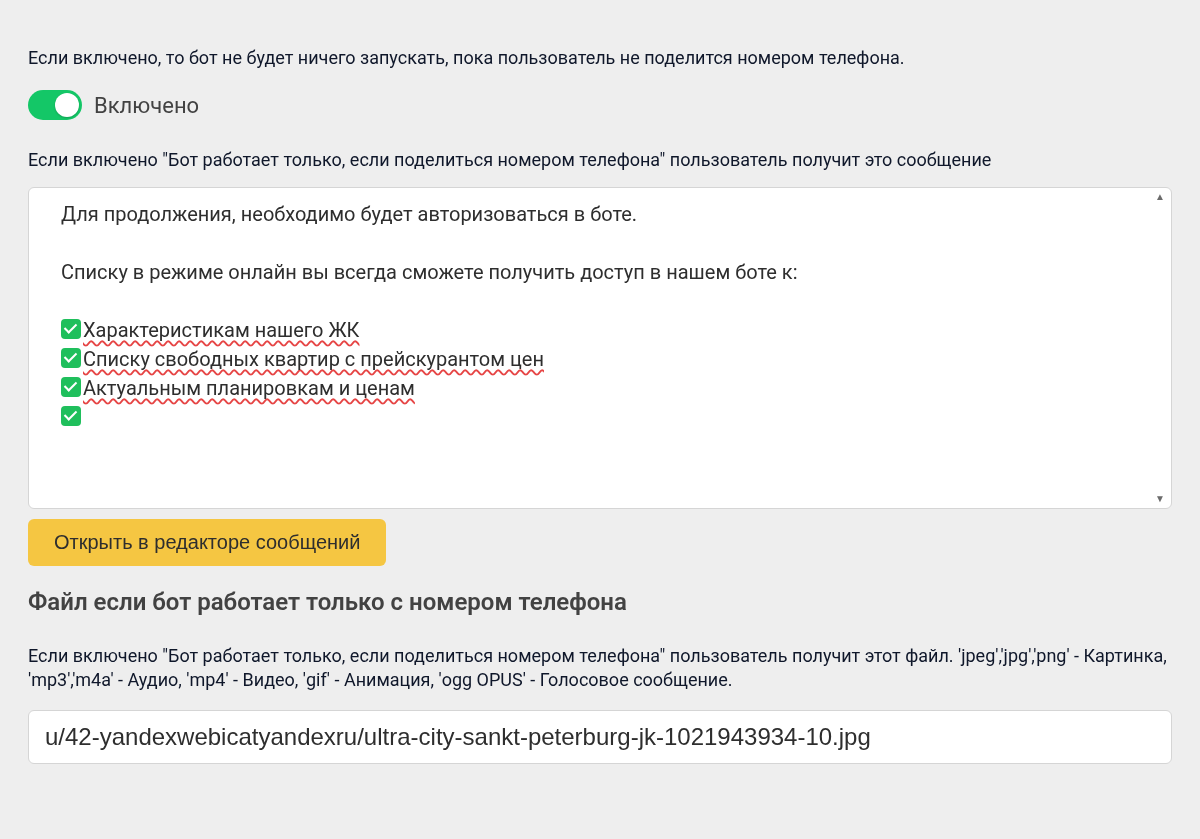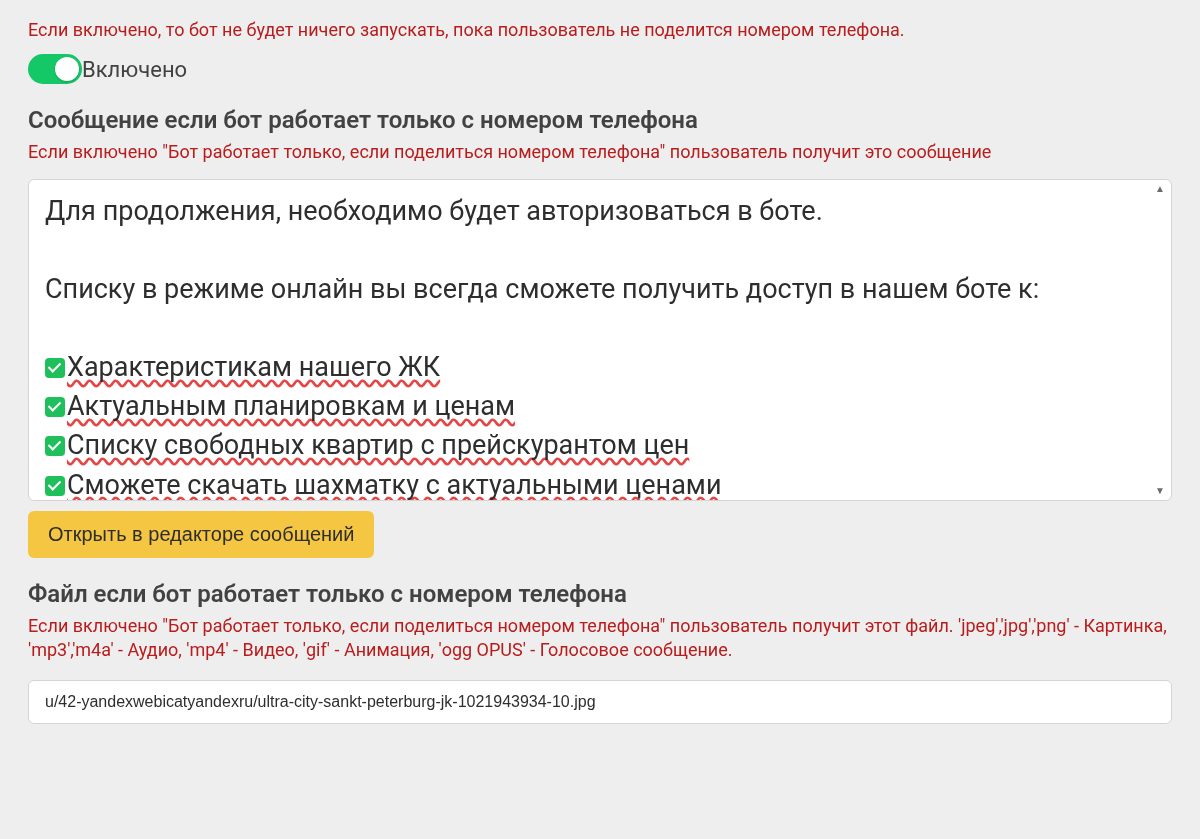--- a/index.html
+++ b/index.html
@@ -12,28 +12,30 @@
   }
   .section { margin-bottom: 22px; }
   .title {
     font-size: 24px;
     font-weight: 600;
     color: #424242;
     margin-bottom: 6px;
   }
   .subtitle {
     font-size: 18px;
-    color: #b91c1c;
+    color: #0f172a;
     margin-bottom: 4px;
     line-height: 1.35;
+    margin-top: 28px;
   }
   .toggle-row {
     display: flex;
     align-items: center;
-    margin-top: 12px;
+    margin-top: 20px;
+    gap: 12px;
   }
   .toggle {
     width: 54px;
     height: 30px;
     background: #14c767;
     border-radius: 15px;
     position: relative;
     cursor: pointer;
   }
   .toggle-knob {
@@ -54,22 +56,22 @@
     background: #fff;
     border: 1px solid #d5d5d5;
     border-radius: 6px;
     margin-top: 14px;
     position: relative;
     width: 100%;
     height: 322px;
     overflow: hidden;
   }
   .textarea-body {
-    padding: 12px 16px;
-    font-size: 27px;
+    padding: 12px 32px;
+    font-size: 20px;
     color: #2e2e2e;
     line-height: 1.45;
     height: 100%;
     overflow: auto;
   }
   .textarea-body p { margin: 0; }
   .textarea-body .blank { height: 1.45em; }
   .check {
     display: inline-block;
     width: 20px;
@@ -101,33 +103,33 @@
     user-select: none;
     line-height: 1;
   }
   .scroll-arrow.up { top: 4px; }
   .scroll-arrow.down { bottom: 4px; }
   .btn-yellow {
     display: inline-block;
     background: #f5c642;
     color: #2e2e2e;
     font-size: 20px;
-    padding: 12px 20px;
+    padding: 12px 26px;
     border-radius: 6px;
     border: none;
     margin-top: 10px;
     cursor: pointer;
   }
   .text-input {
     width: 100%;
     background: #fff;
     border: 1px solid #d5d5d5;
     border-radius: 6px;
     padding: 12px 16px;
-    font-size: 16px;
+    font-size: 24px;
     color: #2e2e2e;
     margin-top: 14px;
   }
   .underline-red {
     text-decoration: underline wavy #e64545;
     text-decoration-skip-ink: none;
     text-underline-offset: 3px;
   }
 </style>
 </head>
@@ -137,34 +139,32 @@
   <div class="subtitle">Если включено, то бот не будет ничего запускать, пока пользователь не поделится номером телефона.</div>
   <div class="toggle-row">
     <div class="toggle">
       <div class="toggle-knob"></div>
     </div>
     <div class="toggle-label">Включено</div>
   </div>
 </div>
 
 <div class="section">
-  <div class="title">Сообщение если бот работает только с номером телефона</div>
   <div class="subtitle">Если включено "Бот работает только, если поделиться номером телефона" пользователь получит это сообщение</div>
 
   <div class="textarea-container">
     <div class="scroll-arrow up">▲</div>
     <div class="textarea-body">
       <p>Для продолжения, необходимо будет авторизоваться в боте.</p>
       <p class="blank"></p>
       <p>Списку в режиме онлайн вы всегда сможете получить доступ в нашем боте к:</p>
       <p class="blank"></p>
       <p><span class="check underline-red"></span><span class="underline-red">Характеристикам нашего ЖК</span></p>
+      <p><span class="check underline-red"></span><span class="underline-red">Списку свободных квартир с прейскурантом цен</span></p>
       <p><span class="check underline-red"></span><span class="underline-red">Актуальным планировкам и ценам</span></p>
-      <p><span class="check underline-red"></span><span class="underline-red">Списку свободных квартир с прейскурантом цен</span></p>
-      <p><span class="check underline-red"></span><span class="underline-red">Сможете скачать шахматку с актуальными ценами</span></p>
       <p><span class="check underline-red"></span></p>
     </div>
     <div class="scroll-arrow down">▼</div>
   </div>
 
   <button class="btn-yellow">Открыть в редакторе сообщений</button>
 </div>
 
 <div class="section">
   <div class="title">Файл если бот работает только с номером телефона</div>

